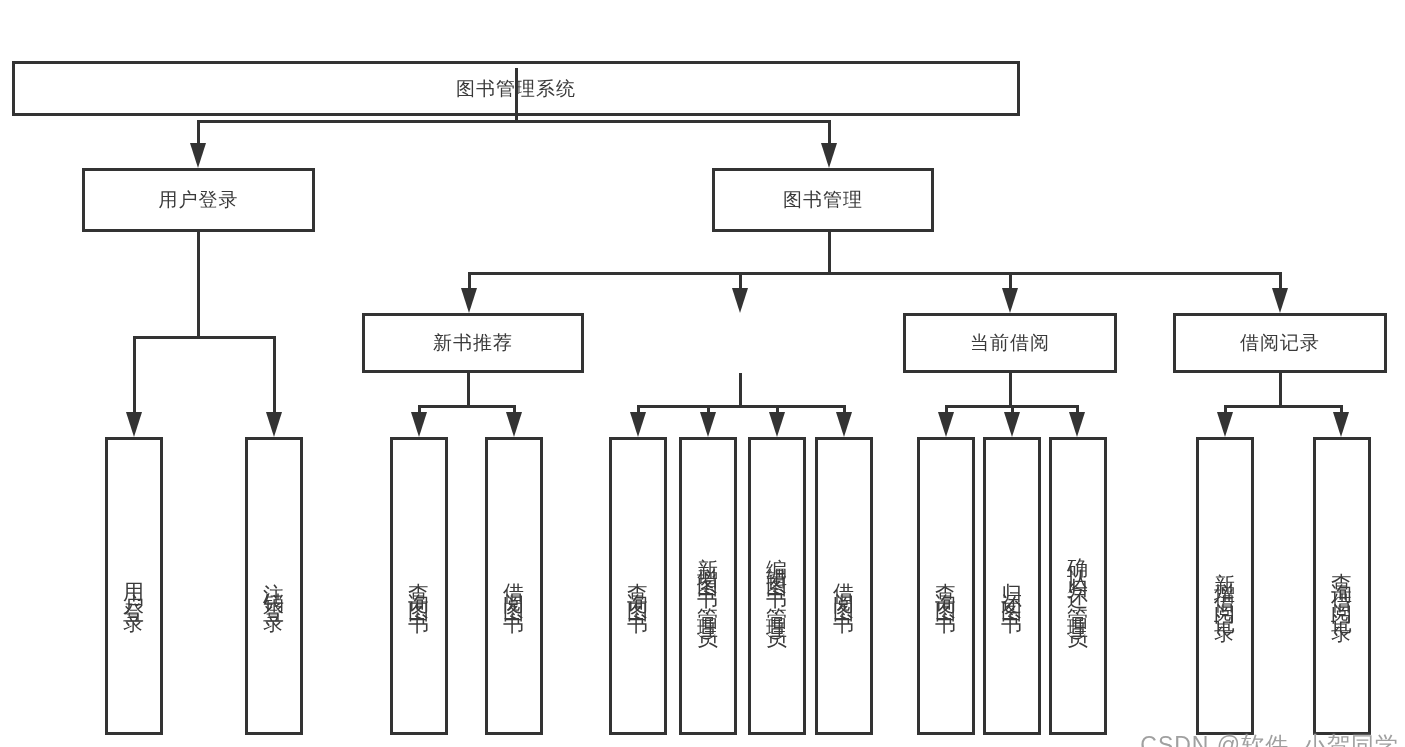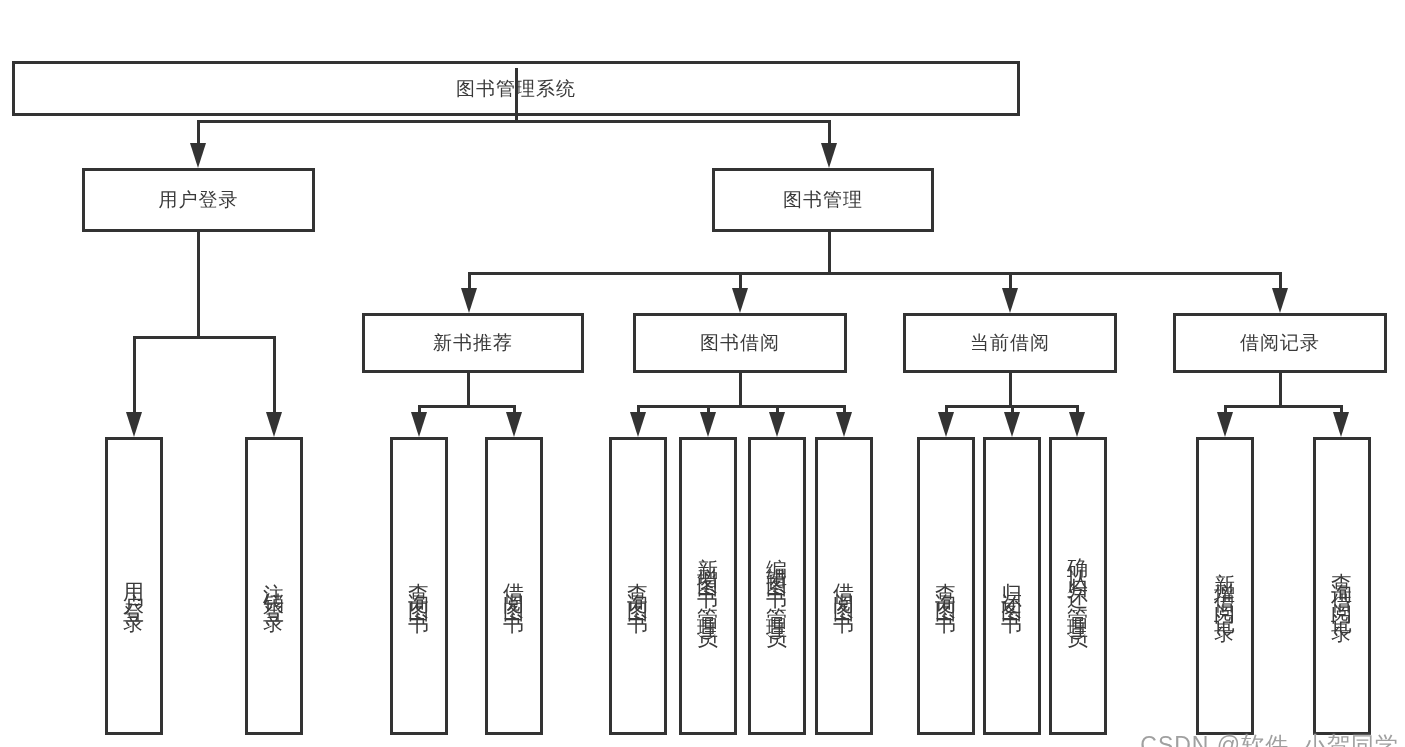--- a/index.html
+++ b/index.html
@@ -76,23 +76,20 @@
 
   <div class="box hbox" id="n-user-login">
     <span>用户登录</span>
   </div>
   <div class="box hbox" id="n-book-mgmt">
     <span>图书管理</span>
   </div>
 
   <div class="box hbox" id="n-newbook">
     <span>新书推荐</span>
-  </div>
-  <div class="box hbox" id="n-borrowing">
-    <span>图书借阅</span>
   </div>
   <div class="box hbox" id="n-current">
     <span>当前借阅</span>
   </div>
   <div class="box hbox" id="n-records">
     <span>借阅记录</span>
   </div>
 
   <div class="box vbox leaf" id="l-g1a">用户登录</div>
   <div class="box vbox leaf" id="l-g1b">注销登录</div>

